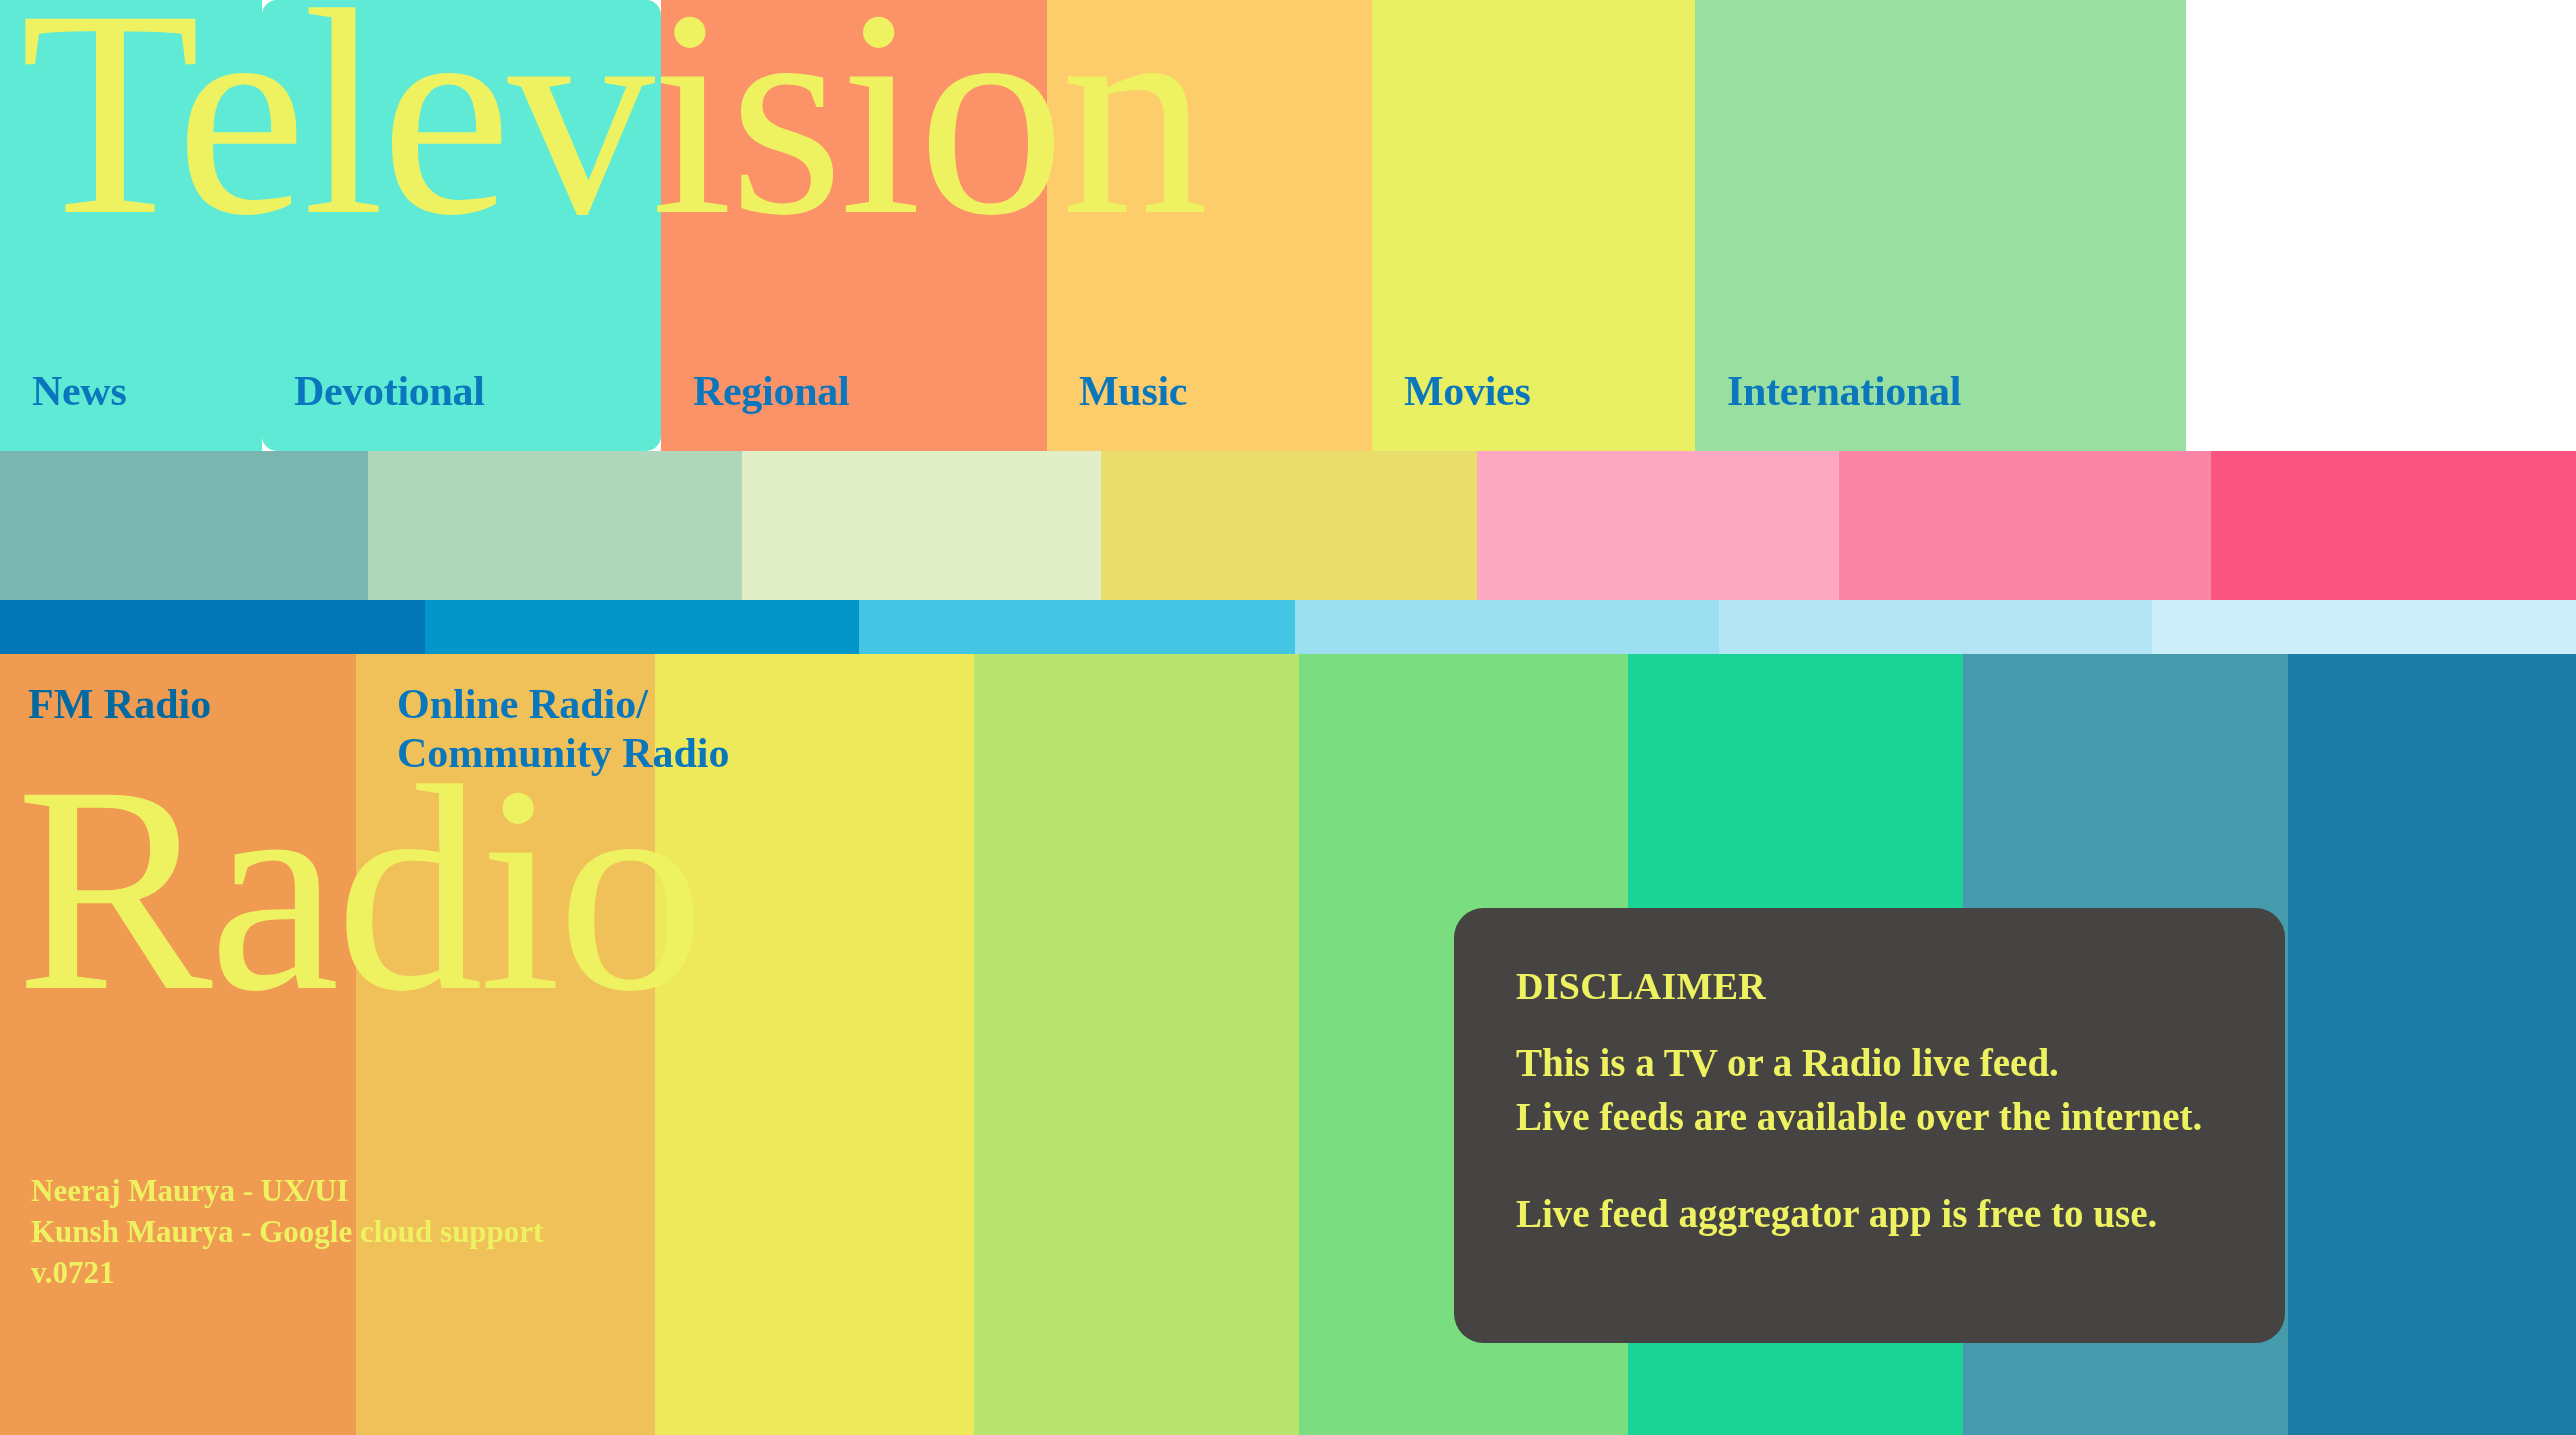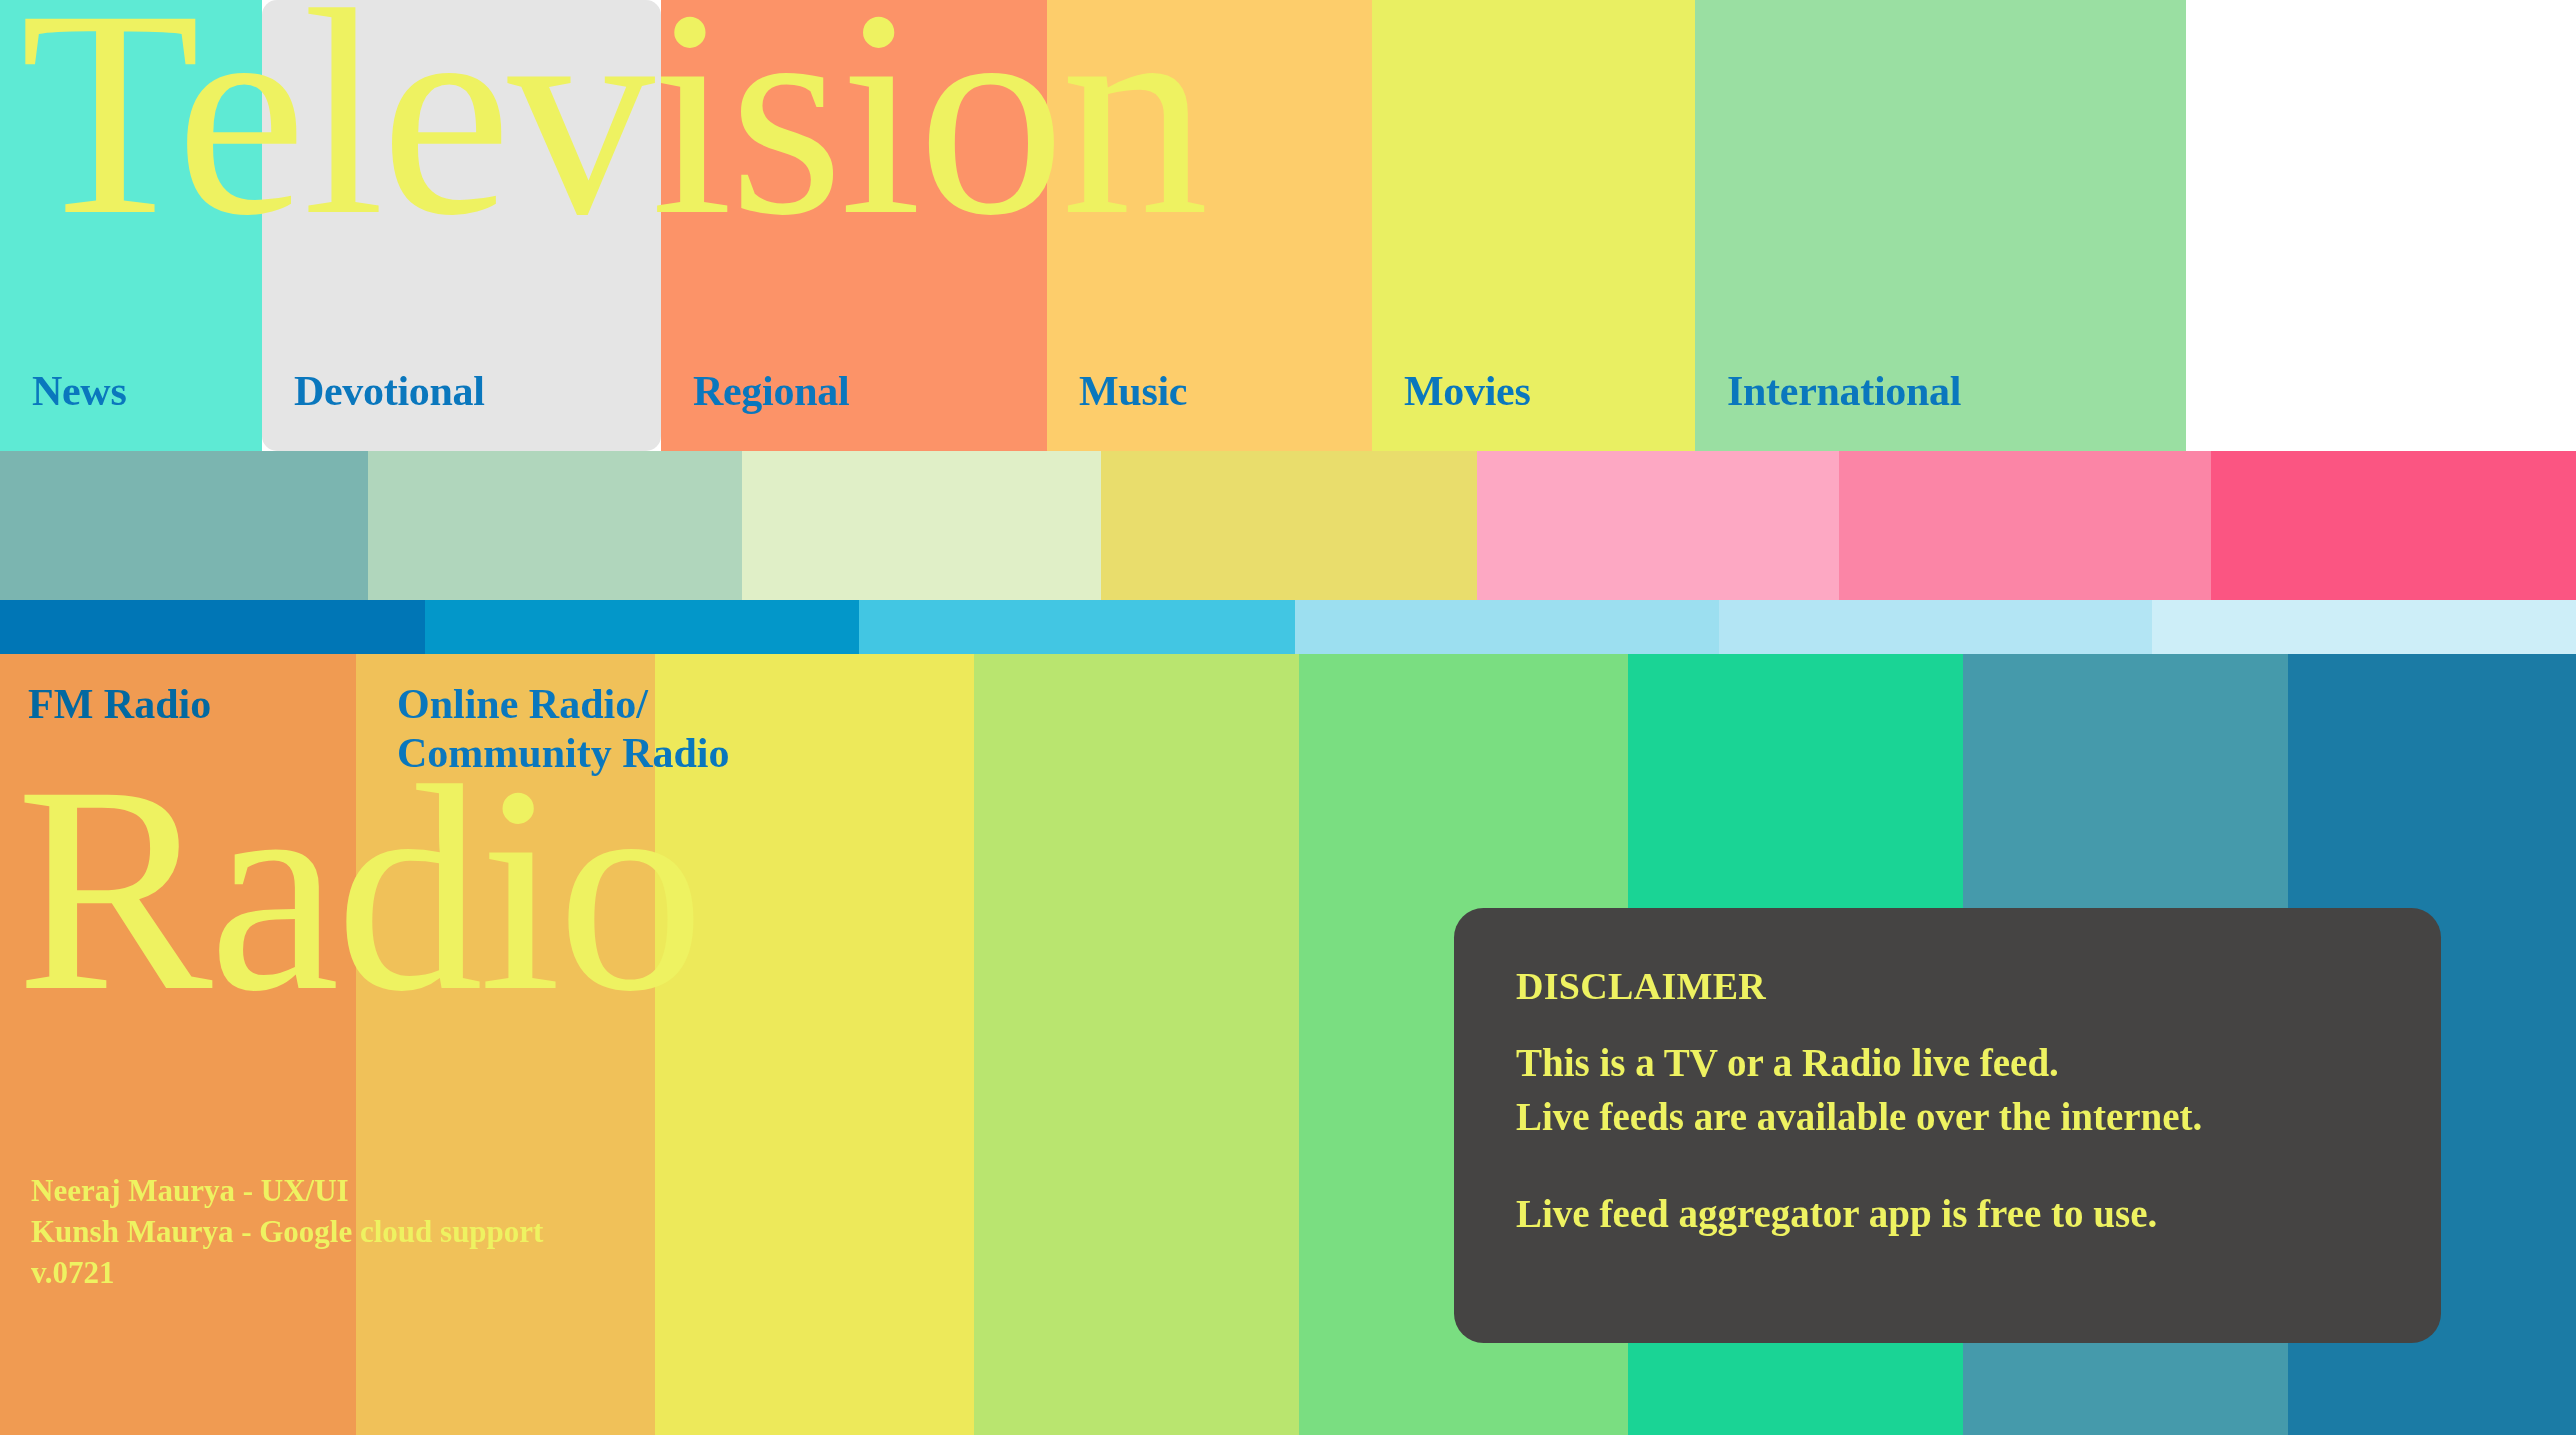--- a/index.html
+++ b/index.html
@@ -114,21 +114,21 @@
     line-height: 1.32;
     white-space: pre-line;
     pointer-events: none;
   }
 
   
   #disclaimer {
     position: absolute;
     left: 1454px;
     top: 908px;
-    width: 987px;
+    width: 831px;
     height: 435px;
     background: #454443;
     border-radius: 29.5px;
     box-sizing: border-box;
     padding: 59px 0 0 62px;
   }
   #disclaimer-title {
     color: #eef261;
     font-size: 38px;
     font-weight: bold;
@@ -148,21 +148,21 @@
 </style>
 </head>
 <body>
 
 <div id="root">
 
   <div class="band" id="tv-section">
     <div class="col" style="background: #5eead4; width: 262px;">
       <div class="tv-col-label" style="color: rgb(10, 119, 189);">News</div>
     </div>
-    <div class="col" style="background: #e5e5e5; width: 399px; border-radius: 15px;">
+    <div class="col" style="background: #5eead4; width: 399px; border-radius: 15px;">
       <div class="tv-col-label" style="color: rgb(10, 119, 189);">Devotional</div>
     </div>
     <div class="col" style="background: rgb(252, 147, 104); width: 386px;">
       <div class="tv-col-label" style="color: rgb(10, 119, 189);">Regional</div>
     </div>
     <div class="col" style="background: rgb(253, 205, 107); width: 325px;">
       <div class="tv-col-label" style="color: rgb(10, 119, 189);">Music</div>
     </div>
     <div class="col" style="background: rgb(233, 239, 98); width: 323px;">
       <div class="tv-col-label" style="color: rgb(10, 119, 189);">Movies</div>

